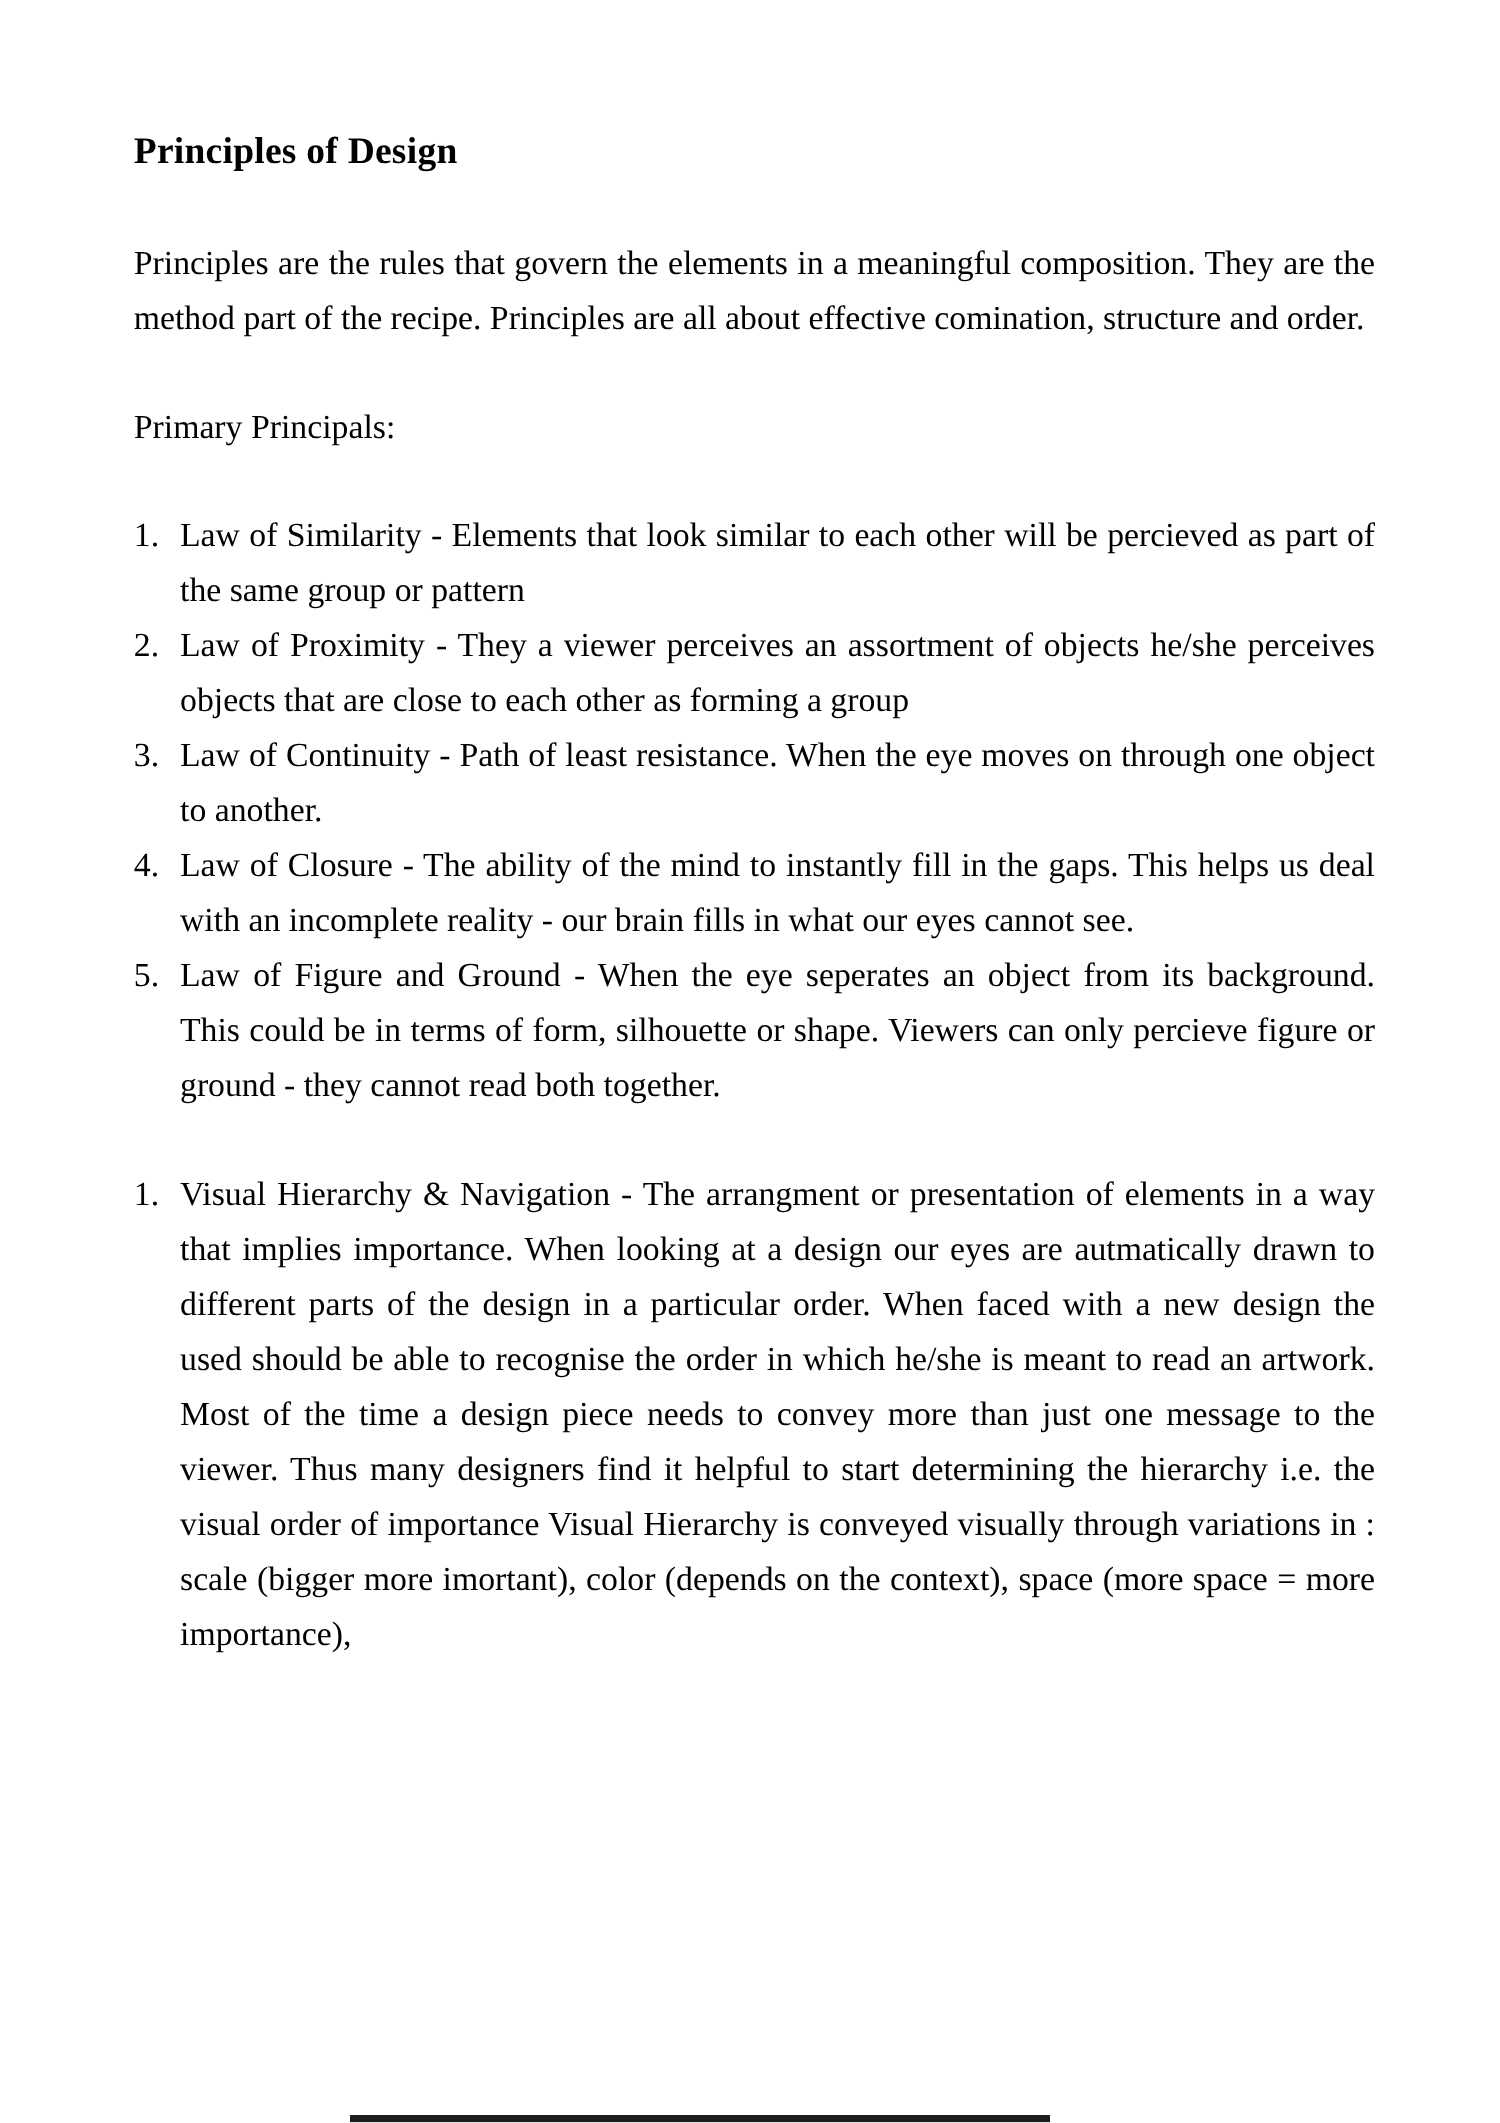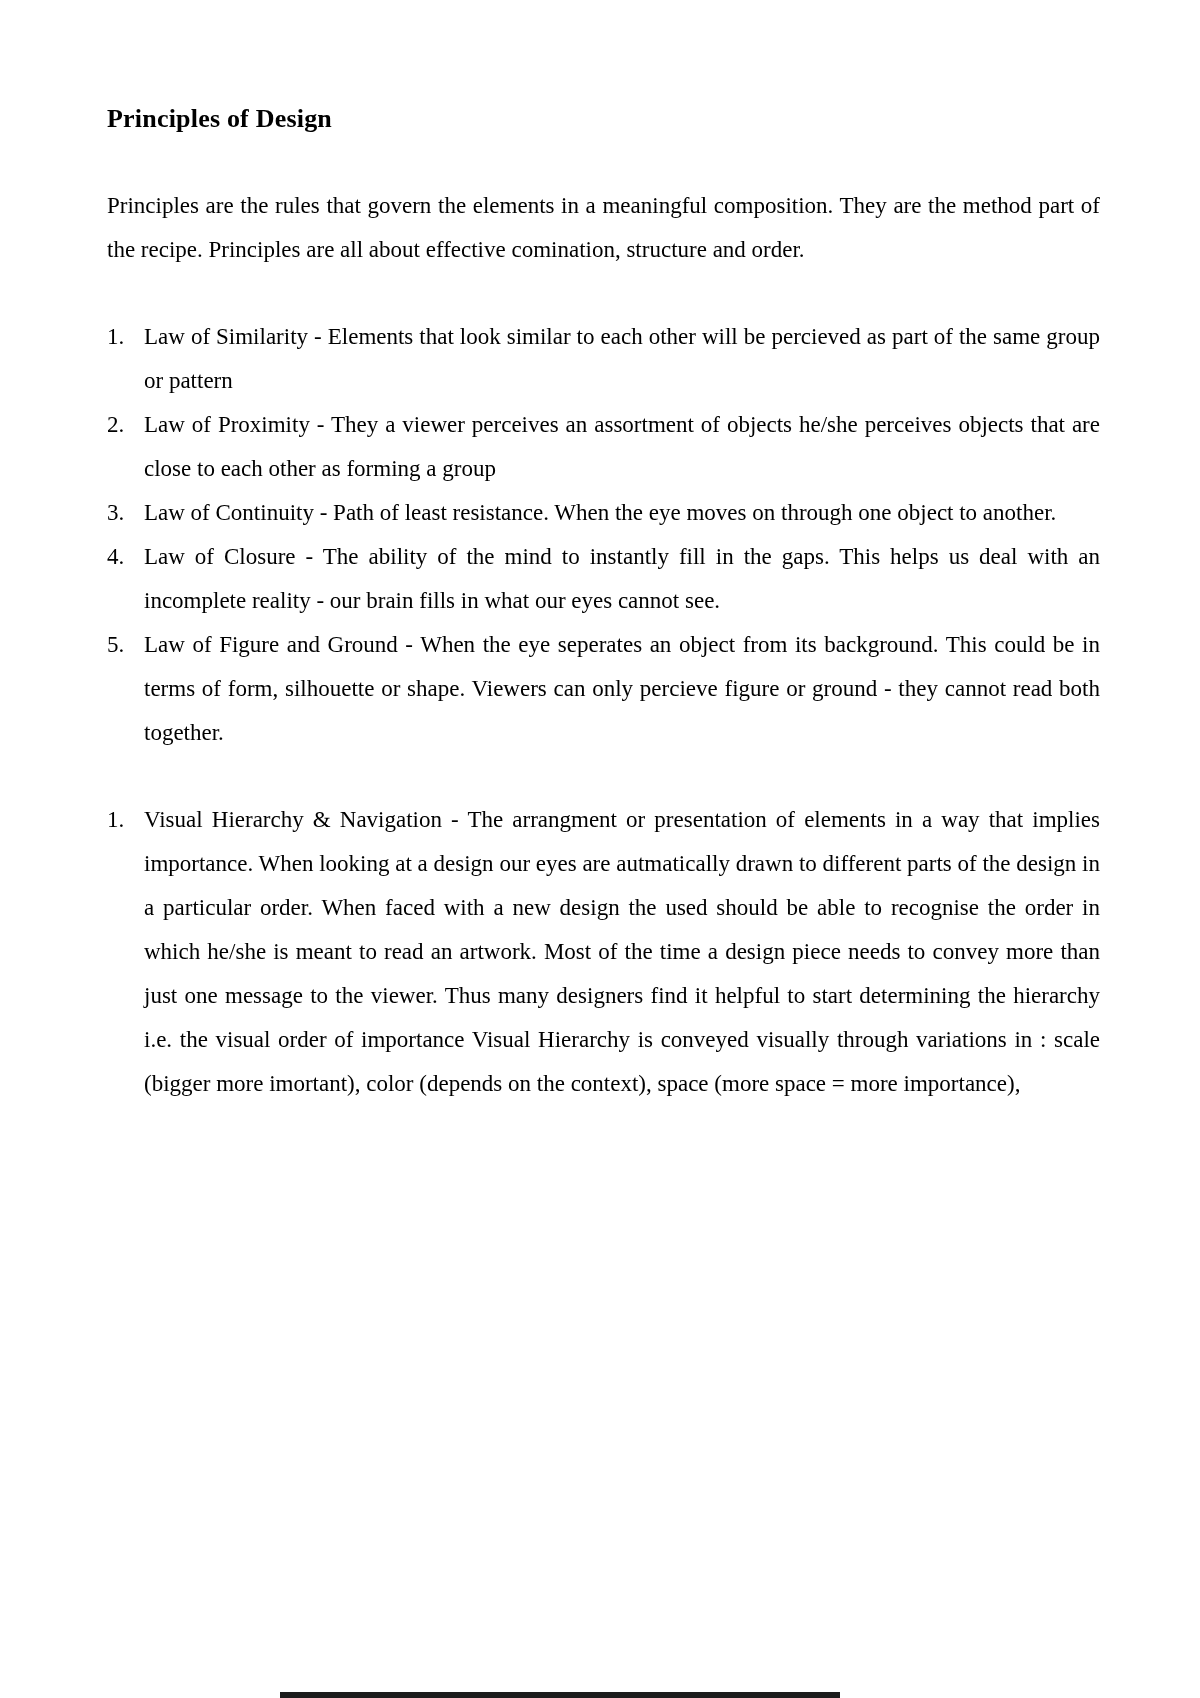--- a/index.html
+++ b/index.html
@@ -13,27 +13,27 @@
     height: 1698px;
     margin: 0 auto;
     box-sizing: border-box;
     background: #ffffff;
     color: #000000;
     font-family: "Liberation Serif", serif;
     padding: 104px 100px 0 107px;
     overflow: hidden;
   }
   .doc-title {
-    font-size: 26px;
+    font-size: 30px;
     font-weight: bold;
     margin: 0 0 50px 0;
     letter-spacing: 0.2px;
   }
   .para, .list-item {
-    font-size: 23px;
+    font-size: 27px;
     line-height: 44px;
     text-align: justify;
   }
   .para {
     margin: 0 0 43px 0;
   }
   .num-list {
     margin: 0 0 43px 0;
     padding: 0;
     list-style: none;
@@ -62,20 +62,21 @@
 </head>
 <body>
 
 <div class="page">
 
   <h1 class="doc-title">Principles of Design</h1>
 
   <p class="para">Principles are the rules that govern the elements in a meaningful composition. They are the method part of the recipe. Principles are all about effective comination, structure and order.</p>
 
 
+  <p class="para">Primary Principals:</p>
 
   <ol class="num-list">
     <li class="list-item">Law of Similarity - Elements that look similar to each other will be percieved as part of the same group or pattern</li>
     <li class="list-item">Law of Proximity - They a viewer perceives an assortment of objects he/she perceives objects that are close to each other as forming a group</li>
     <li class="list-item">Law of Continuity - Path of least resistance. When the eye moves on through one object to another.</li>
     <li class="list-item">Law of Closure - The ability of the mind to instantly fill in the gaps. This helps us deal with an incomplete reality - our brain fills in what our eyes cannot see.</li>
     <li class="list-item">Law of Figure and Ground - When the eye seperates an object from its background. This could be in terms of form, silhouette or shape. Viewers can only percieve figure or ground - they cannot read both together.</li>
   </ol>
 
 

